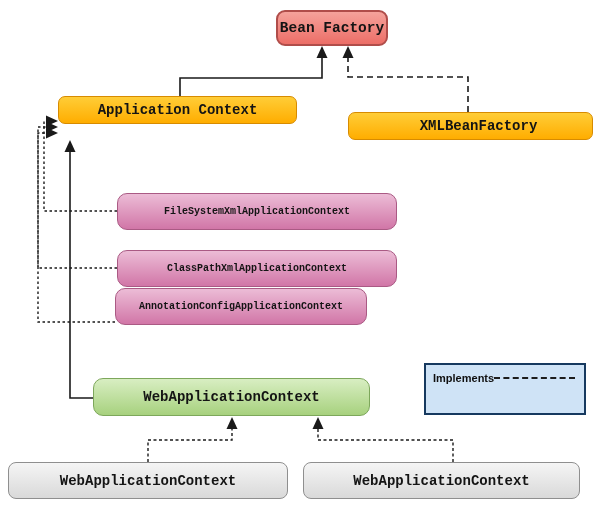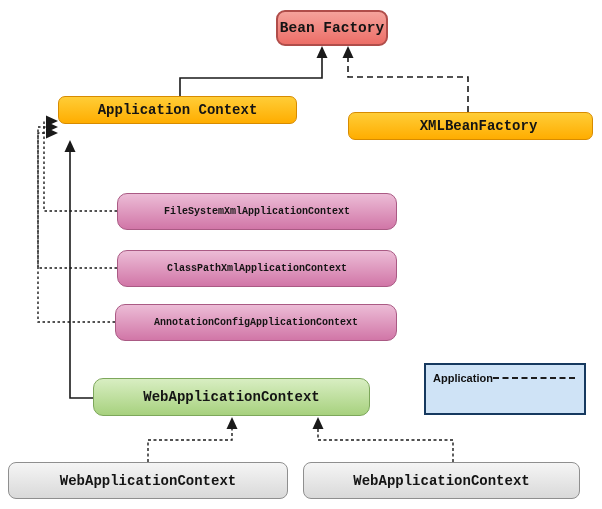--- a/index.html
+++ b/index.html
@@ -93,36 +93,36 @@
   </div>
 
   <div class="node pink" style="left:117px; top:193px; width:280px; height:37px;">
     <span>FileSystemXmlApplicationContext</span>
   </div>
 
   <div class="node pink" style="left:117px; top:250px; width:280px; height:37px;">
     <span>ClassPathXmlApplicationContext</span>
   </div>
 
-  <div class="node pink" style="left:115px; top:304px; width:282px; height:37px;">
+  <div class="node pink" style="left:115px; top:288px; width:252px; height:37px;">
     <span>AnnotationConfigApplicationContext</span>
   </div>
 
   <div class="node green" style="left:93px; top:378px; width:277px; height:38px;">
     <span>WebApplicationContext</span>
   </div>
 
   <div class="node gray" style="left:8px; top:462px; width:280px; height:37px;">
     <span>WebApplicationContext</span>
   </div>
 
   <div class="node gray" style="left:303px; top:462px; width:277px; height:37px;">
     <span>WebApplicationContext</span>
   </div>
 
   <div class="legend" style="left:424px; top:363px; width:162px; height:52px;">
     <div class="legend-row">
-      <span class="legend-label">Application</span>
+      <span class="legend-label">Implements</span>
       <span class="legend-line dashed"></span>
     </div>
   </div>
 
 </div>
 
 </body></html>

